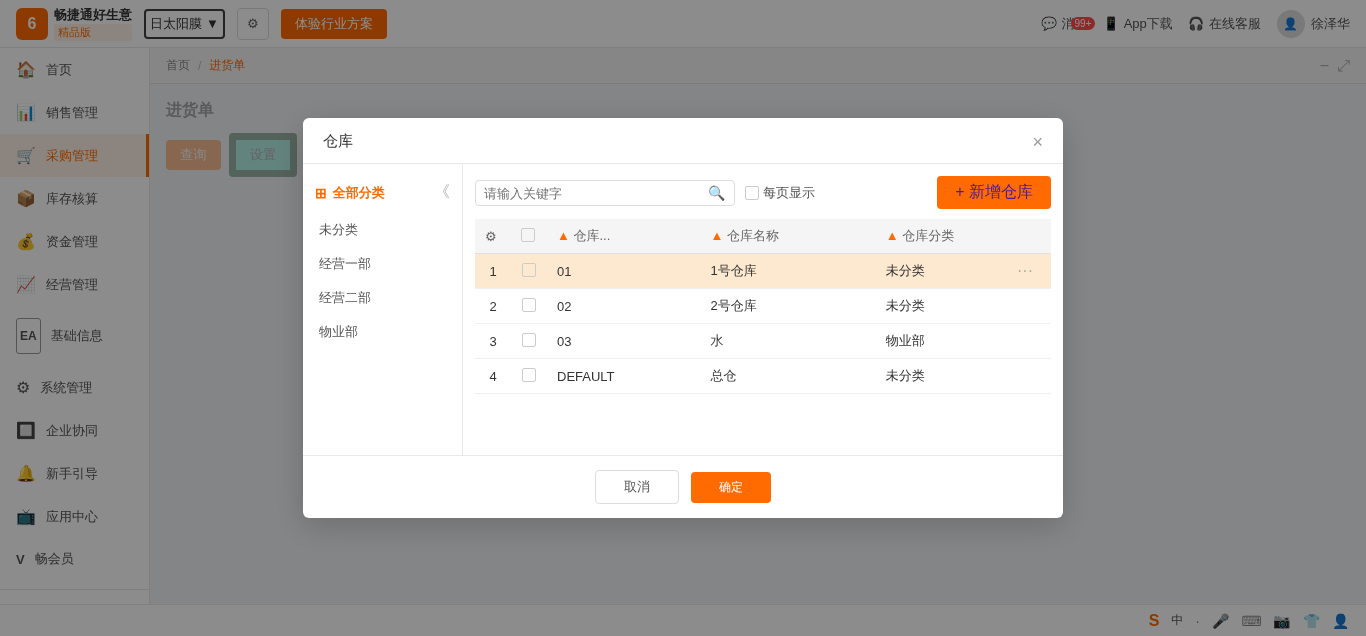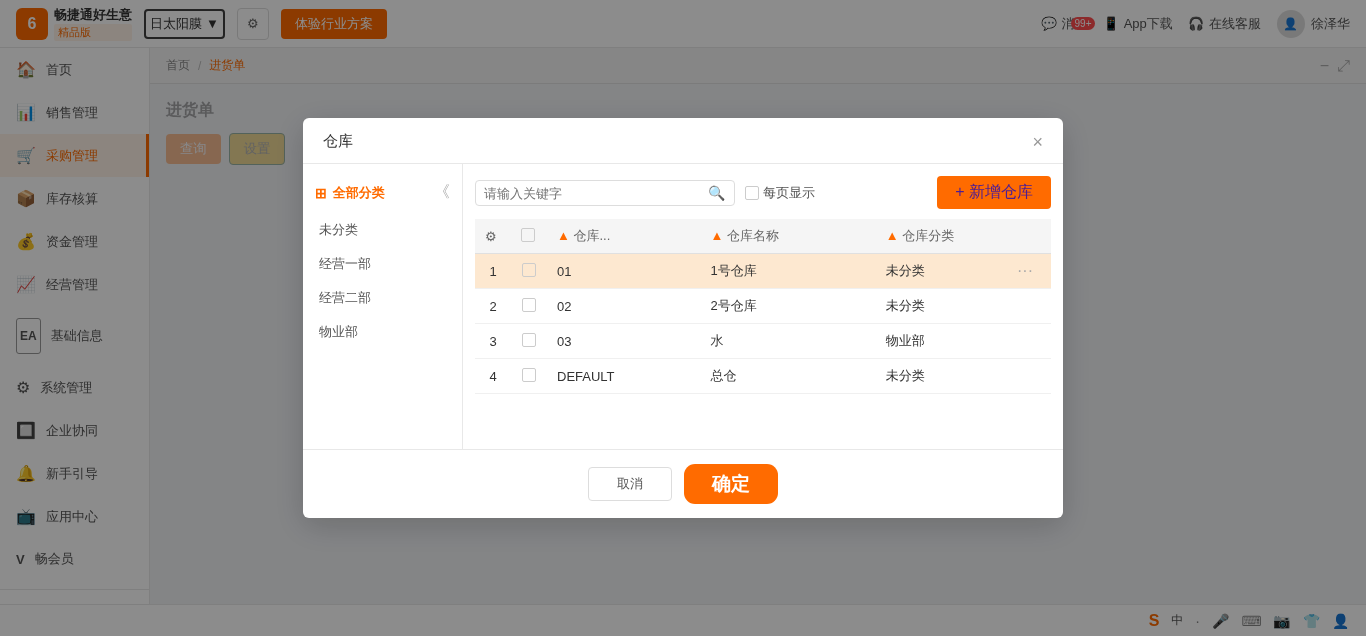--- a/index.html
+++ b/index.html
@@ -155,22 +155,22 @@
     
     .modal-footer {
       display: flex; align-items: center; justify-content: center;
       gap: 12px; padding: 14px 20px; border-top: 1px solid #e8e8e8;
     }
     .cancel-btn {
       background: #fff; color: #555; border: 1px solid #ddd; border-radius: 4px;
       padding: 7px 28px; cursor: pointer; font-size: 13px;
     }
     .confirm-btn {
-      background: #ff6b00; color: #fff; border: none; border-radius: 11px;
-      padding: 7px 28px; cursor: pointer; font-size: 19px; font-weight: bold;
+      background: #ff6b00; color: #fff; border: none; border-radius: 4px;
+      padding: 7px 28px; cursor: pointer; font-size: 12px;
     }
 
     
     .bg-content { opacity: 0.4; pointer-events: none; }
 
     
     .status-bar {
       position: fixed; bottom: 0; left: 0; right: 0; height: 32px;
       background: #fff; border-top: 1px solid #e8e8e8;
       display: flex; align-items: center; justify-content: flex-end;
@@ -283,21 +283,21 @@
   <div style="margin-left:auto;display:flex;gap:8px;">
     <span style="color:#aaa;cursor:pointer;font-size:16px;">−</span>
     <span style="color:#aaa;cursor:pointer;font-size:16px;">⤢</span>
   </div>
 </div>
 
 <div class="main-content bg-content">
   <div class="page-title">进货单</div>
   <div class="toolbar">
     <button style="background:#ff6b00;color:#fff;border:none;border-radius:4px;padding:6px 14px;cursor:pointer;">查询</button>
-    <button style="background:#eab308;color:#555;border:1px solid #14532d;border-radius:4px;padding:6px 14px;cursor:pointer;">设置</button>
+    <button style="background:#5eead4;color:#555;border:7px solid #14532d;border-radius:4px;padding:6px 14px;cursor:pointer;">设置</button>
   </div>
 </div>
 
 <div class="modal-overlay">
   <div class="modal">
 
     <div class="modal-header">
       <span class="modal-title">仓库</span>
       <span class="modal-close">×</span>
     </div>

